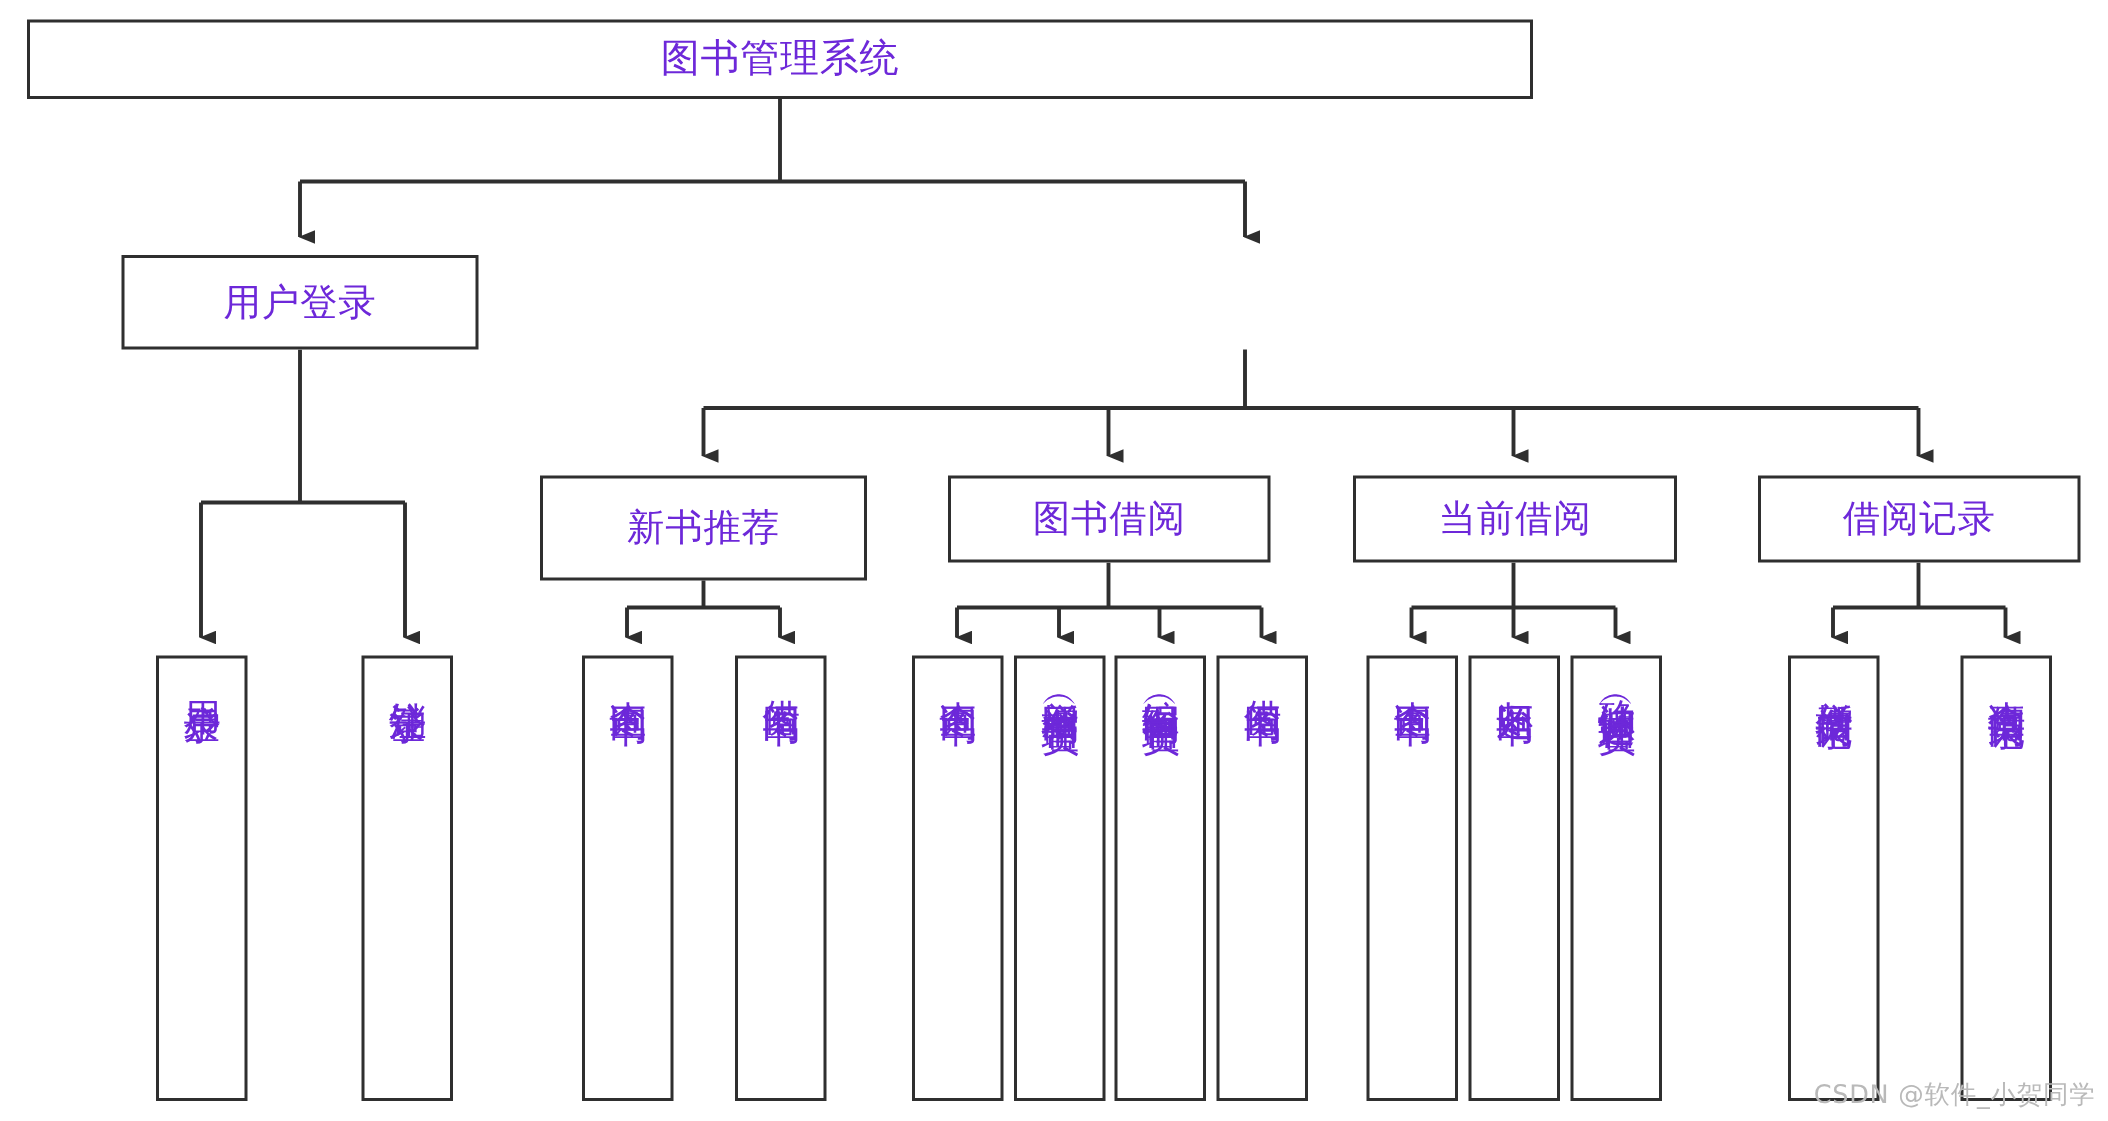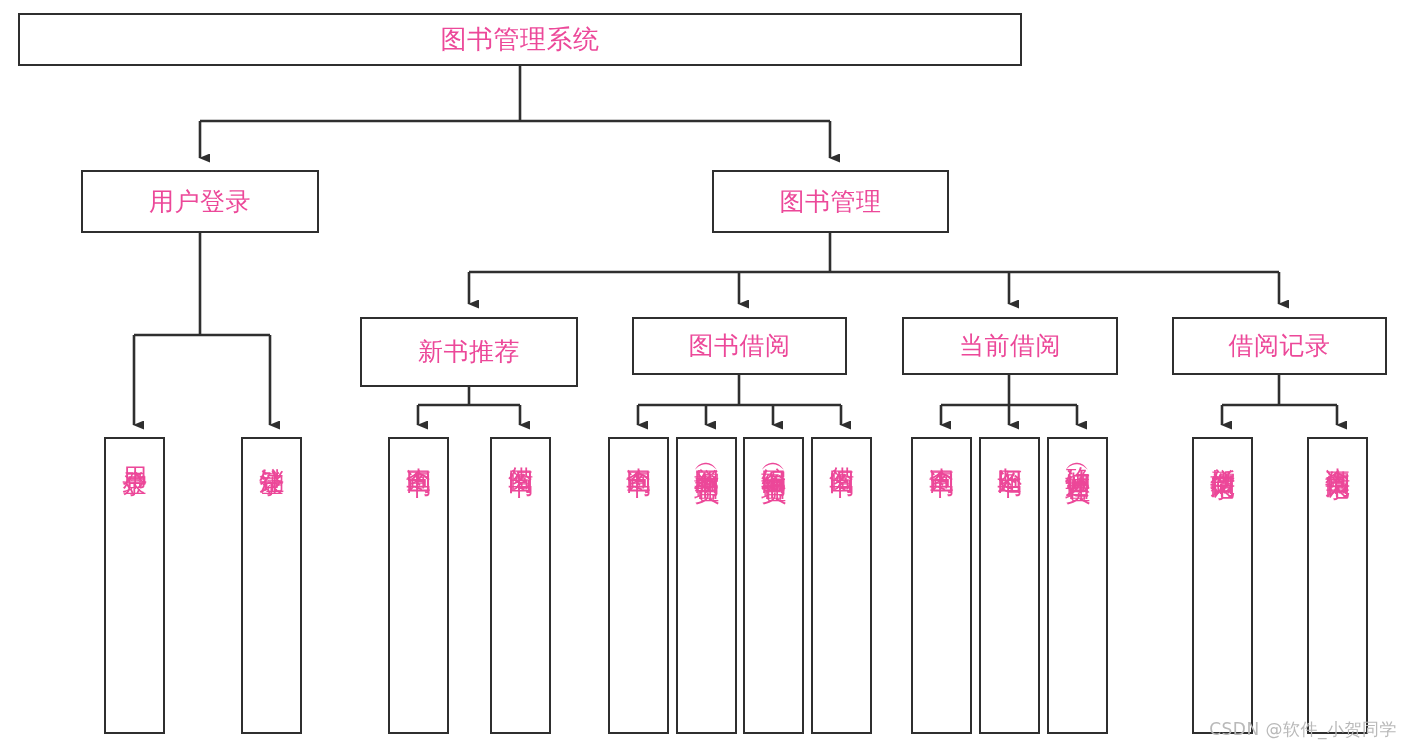--- a/index.html
+++ b/index.html
@@ -27,21 +27,21 @@
     pointer-events: none;
   }
   .node {
     position: absolute;
     box-sizing: border-box;
     border: 2.5px solid #2f2f2f;
     background: #ffffff;
     display: flex;
     align-items: center;
     justify-content: center;
-    color: #ec4899;
+    color: #6d28d9;
   }
   .node-h {
     
   }
   .node-h .node-label {
     font-size: 25px;
     line-height: 1.1;
     letter-spacing: 0.5px;
     white-space: nowrap;
   }
@@ -131,23 +131,20 @@
   </svg>
 
   <div class="node node-h node-title" style="left:18px; top:13px; width:1004px; height:53px;">
     <span class="node-label">图书管理系统</span>
   </div>
 
   <div class="node node-h" style="left:81px; top:170px; width:238px; height:63px;">
     <span class="node-label">用户登录</span>
   </div>
 
-  <div class="node node-h" style="left:712px; top:170px; width:237px; height:63px;">
-    <span class="node-label">图书管理</span>
-  </div>
 
   <div class="node node-h" style="left:360px; top:317px; width:218px; height:70px;">
     <span class="node-label">新书推荐</span>
   </div>
 
   <div class="node node-h" style="left:902px; top:317px; width:216px; height:58px;">
     <span class="node-label">当前借阅</span>
   </div>
 
   <div class="node node-h" style="left:632px; top:317px; width:215px; height:58px;">

